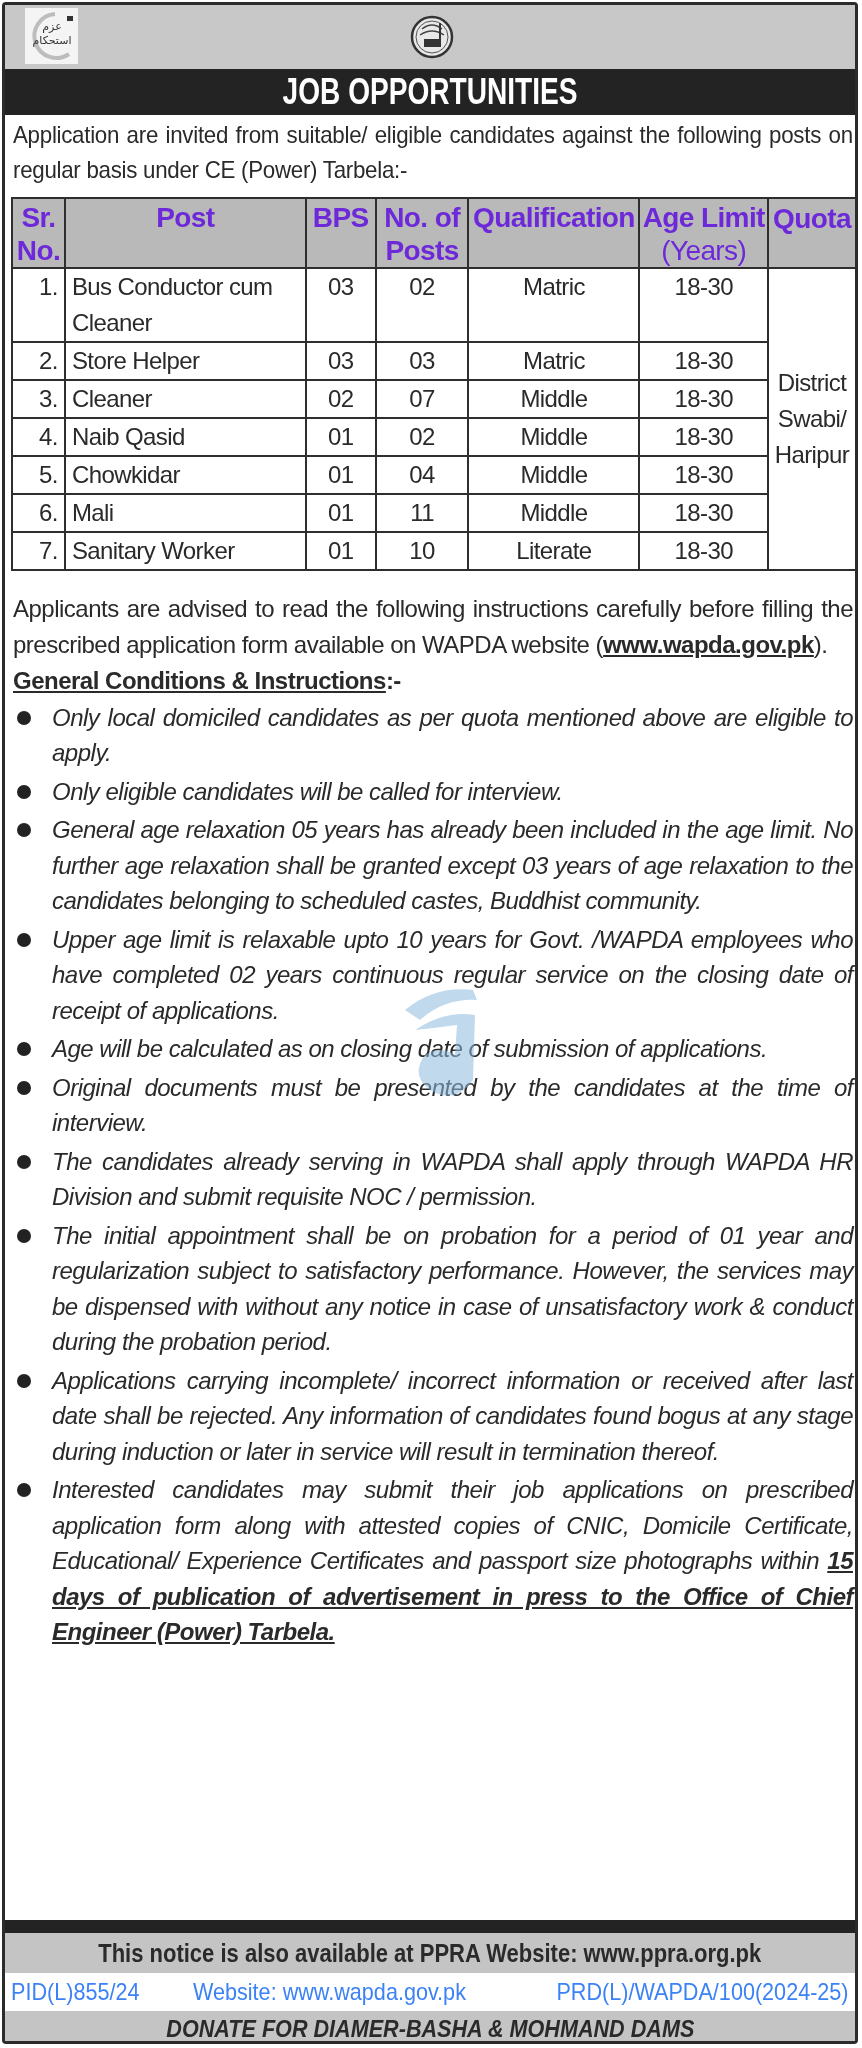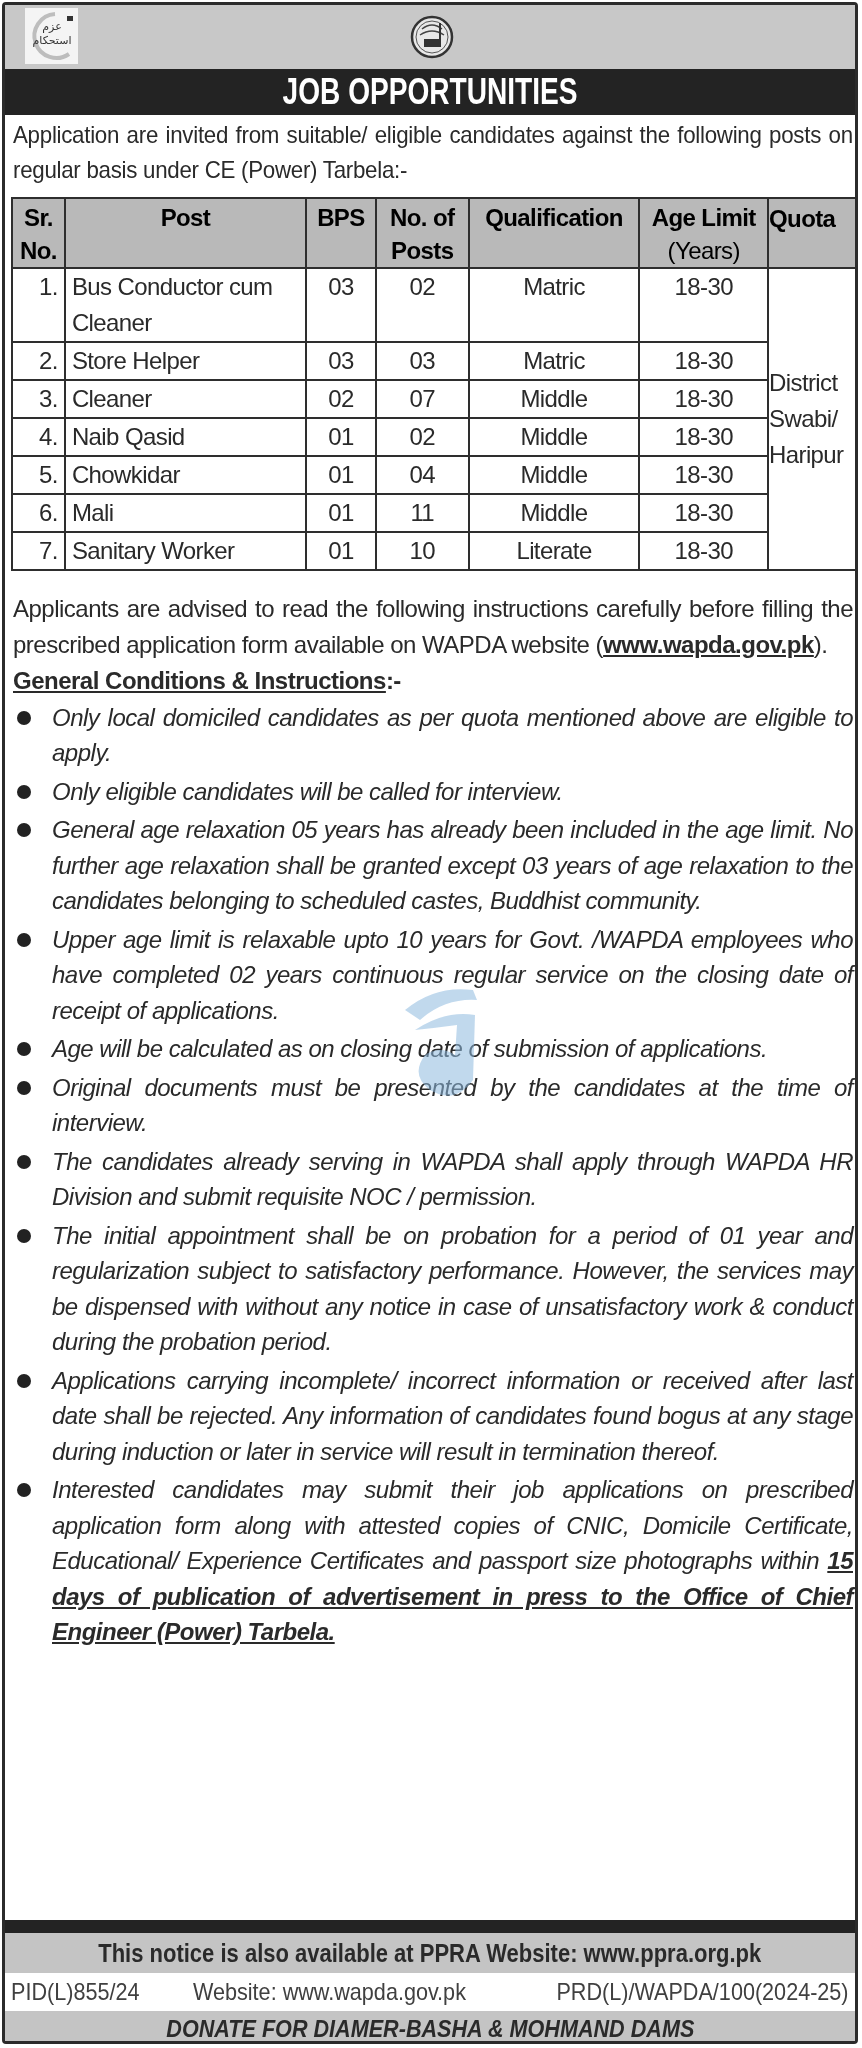--- a/index.html
+++ b/index.html
@@ -31,34 +31,34 @@
     position: absolute; left: 8px; top: 112px; width: 840px;
     font-size: 24px; line-height: 35px; text-align: justify; letter-spacing: -0.3px;
     transform: scaleX(0.93); transform-origin: left top; width: 903px;
   }
   table.jobs {
     position: absolute; left: 6px; top: 192px; width: 846px;
     border-collapse: collapse; border: 2px solid #2e2e2e;
     font-size: 24px; letter-spacing: -0.6px;
   }
   table.jobs th {
-    background: #b9b9b9; font-weight: bold; color: #000000;
+    background: #b9b9b9; font-weight: bold; color: #6d28d9;
     border: 2px solid #2e2e2e; vertical-align: top; line-height: 33px; padding-top: 2px;
-    font-size: 24px;
+    font-size: 28px;
   }
   table.jobs td {
     border: 2px solid #2e2e2e; vertical-align: top; line-height: 36px; height: 38px;
   }
   .c-sr { width: 53px; text-align: right; padding-right: 6px; }
   .c-post { width: 242px; text-align: left; padding-left: 6px; }
   .c-bps { width: 70px; text-align: center; }
   .c-posts { width: 93px; text-align: center; }
   .c-qual { width: 171px; text-align: center; }
   .c-age { width: 129px; text-align: center; }
-  .c-quota { width: 88px; text-align: left; vertical-align: middle !important; line-height: 36px !important; }
+  .c-quota { width: 88px; text-align: center; vertical-align: middle !important; line-height: 36px !important; }
   th.c-sr, th.c-post { text-align: center; padding: 2px 0 0 0; }
   .row-tall td { height: 86px; }
   .body-block {
     position: absolute; left: 8px; top: 586px; width: 840px;
     font-size: 24px; line-height: 35.5px; letter-spacing: -0.5px;
   }
   .para { text-align: justify; }
   .link-bold { font-weight: bold; text-decoration: underline; }
   .section-heading { font-weight: bold; text-decoration: underline; display: inline-block; margin-top: 1px; }
   ul.conds { list-style: none; margin-top: 1px; font-style: italic; }
@@ -84,21 +84,21 @@
   .footer-ppra {
     position: absolute; left: 0; top: 1928px; width: 100%; height: 40px; background: #c4c4c4;
     text-align: center;
   }
   .footer-ppra span {
     font-weight: bold; font-size: 25px; line-height: 40px; color: #2a2a2a;
     display: inline-block; transform: scaleX(0.88);
   }
   .footer-ids {
     position: absolute; left: 0; top: 1968px; width: 100%; height: 38px; background: #fff;
-    font-size: 24px; line-height: 38px; color: #404040;
+    font-size: 24px; line-height: 38px; color: #3b82f6;
   }
   .footer-ids .pid { position: absolute; left: 6px; transform: scaleX(0.9); transform-origin: left; }
   .footer-ids .web { position: absolute; left: 188px; transform: scaleX(0.9); transform-origin: left; }
   .footer-ids .prd { position: absolute; right: 6px; transform: scaleX(0.9); transform-origin: right; }
   .footer-donate {
     position: absolute; left: 0; top: 2006px; width: 100%; height: 40px; background: #c4c4c4;
     text-align: center;
   }
   .footer-donate span {
     font-weight: bold; font-style: italic; font-size: 24px; line-height: 36px; color: #2a2a2a;

